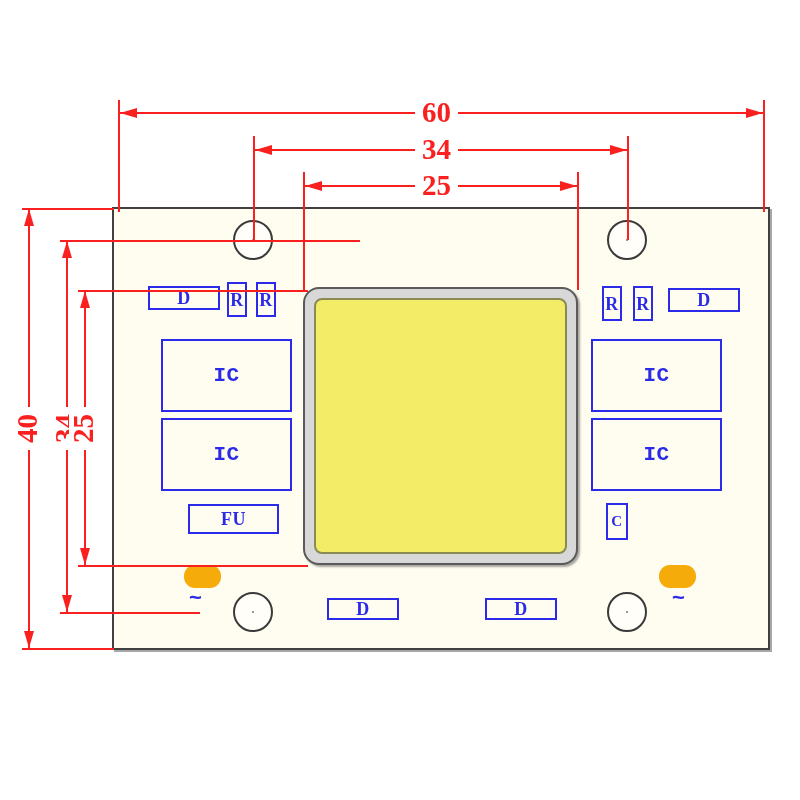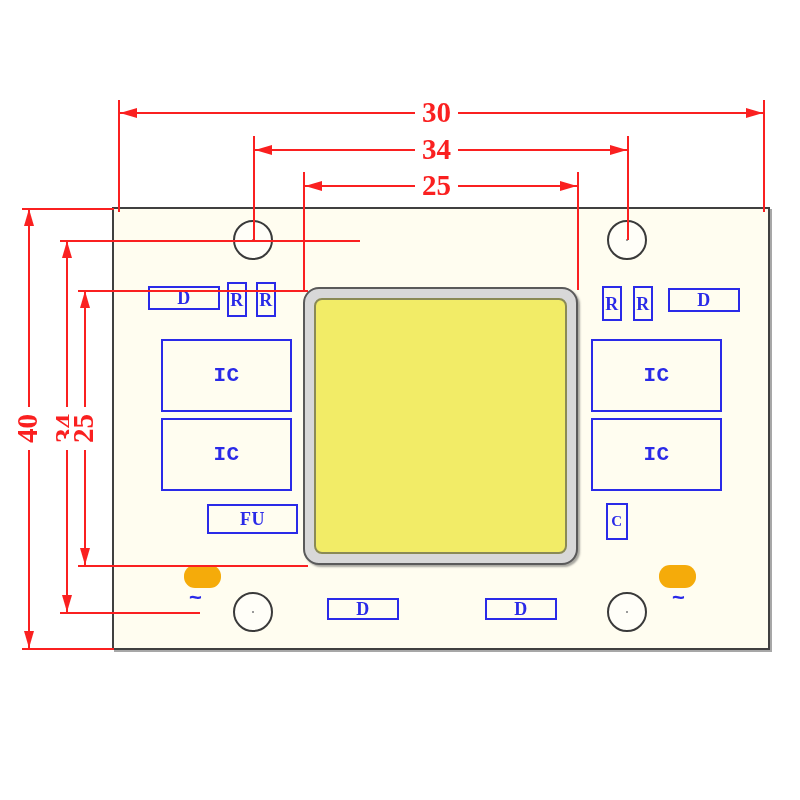--- a/index.html
+++ b/index.html
@@ -197,21 +197,21 @@
   <div class="comp lbl-md" style="left:148px; top:286px; width:72px; height:24px;">D</div>
 
   <div class="comp lbl-md" style="left:227px; top:282px; width:20px; height:35px;">R</div>
 
   <div class="comp lbl-md" style="left:256px; top:282px; width:20px; height:35px;">R</div>
 
   <div class="comp lbl-lg" style="left:161px; top:339px; width:131px; height:73px;">IC</div>
 
   <div class="comp lbl-lg" style="left:161px; top:418px; width:131px; height:73px;">IC</div>
 
-  <div class="comp lbl-md" style="left:188px; top:504px; width:91px; height:30px;margin-left:19px;">FU</div>
+  <div class="comp lbl-md" style="left:188px; top:504px; width:91px; height:30px;">FU</div>
 
   <div class="comp lbl-md" style="left:602px; top:286px; width:20px; height:35px;">R</div>
 
   <div class="comp lbl-md" style="left:633px; top:286px; width:20px; height:35px;">R</div>
 
   <div class="comp lbl-md" style="left:668px; top:288px; width:72px; height:24px;">D</div>
 
   <div class="comp lbl-lg" style="left:591px; top:339px; width:131px; height:73px;">IC</div>
 
   <div class="comp lbl-lg" style="left:591px; top:418px; width:131px; height:73px;">IC</div>
@@ -221,21 +221,21 @@
   <div class="comp lbl-md" style="left:327px; top:598px; width:72px; height:22px;">D</div>
 
   <div class="comp lbl-md" style="left:485px; top:598px; width:72px; height:22px;">D</div>
 
   <div class="dim-group">
     <div class="ext" style="left:118px; top:100px; height:112px;"></div>
     <div class="ext" style="left:763px; top:100px; height:112px;"></div>
     <div class="dline h" style="left:120px; top:112px; width:643px;"></div>
     <div class="arrow left" style="left:120px; top:108px;"></div>
     <div class="arrow right" style="left:746px; top:108px;"></div>
-    <div class="dim-text" style="left:415px; top:98px;">30</div>
+    <div class="dim-text" style="left:415px; top:98px;">60</div>
   </div>
 
   <div class="dim-group">
     <div class="ext" style="left:253px; top:136px; height:104px;"></div>
     <div class="ext" style="left:627px; top:136px; height:104px;"></div>
     <div class="dline h" style="left:255px; top:149px; width:372px;"></div>
     <div class="arrow left" style="left:255px; top:145px;"></div>
     <div class="arrow right" style="left:610px; top:145px;"></div>
     <div class="dim-text" style="left:415px; top:135px;">34</div>
   </div>

